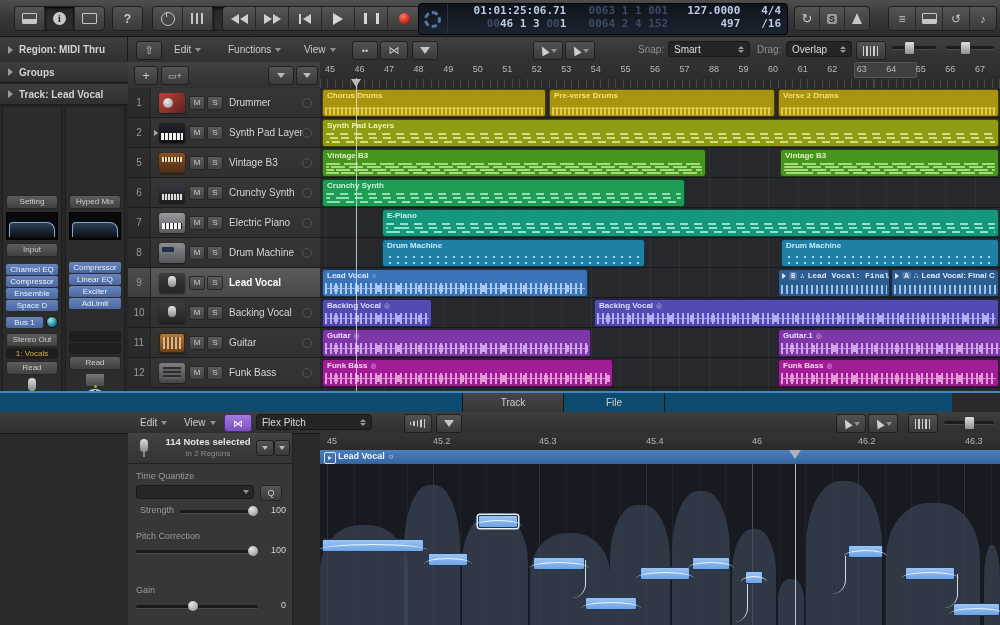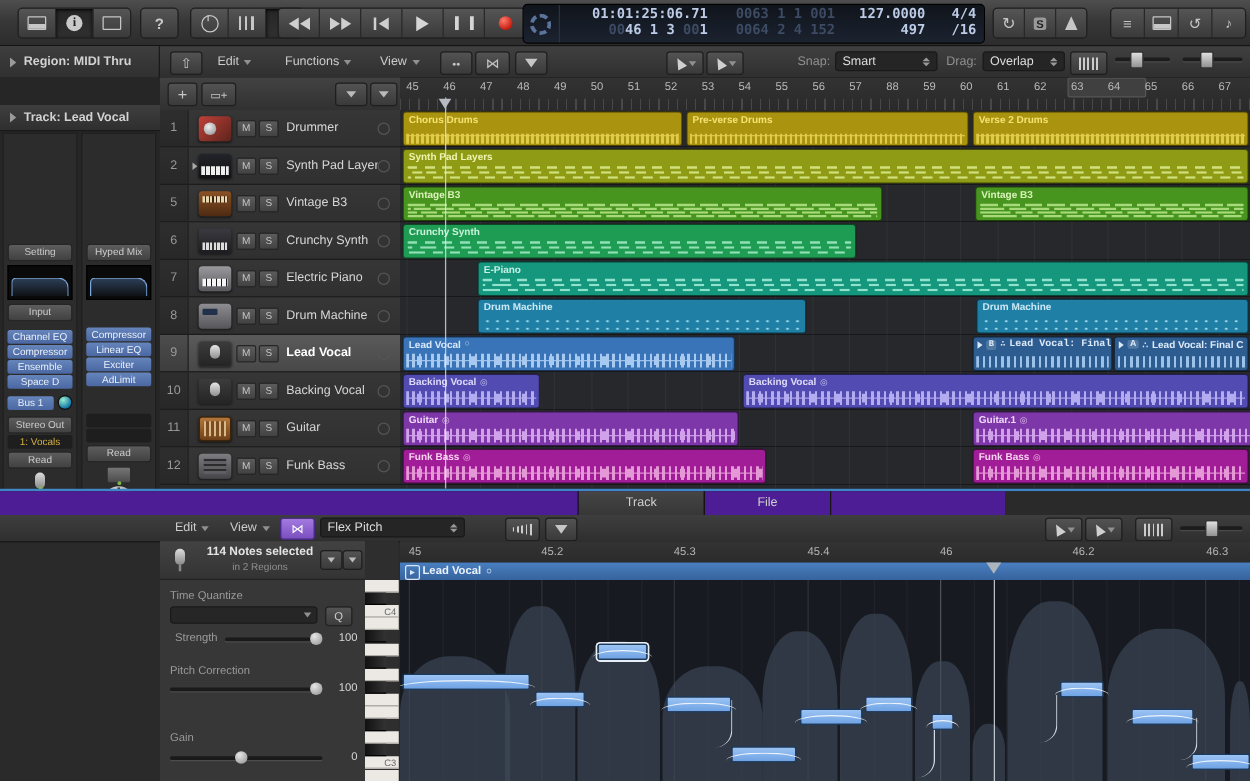--- a/index.html
+++ b/index.html
@@ -138,21 +138,21 @@
 .rstrip{position:absolute;left:3px;right:3px;height:2px;border-radius:1px}
 .rdots{position:absolute;left:3px;right:3px;top:14px;height:11px}
 .takehdr{position:absolute;left:3px;top:1px;display:flex;align-items:center;gap:3px;font-size:8px;font-weight:bold;white-space:nowrap}
 .tkp{width:0;height:0;border-left:4px solid #dce8f8;border-top:3px solid transparent;border-bottom:3px solid transparent}
 .tkl{background:rgba(255,255,255,.18);border-radius:2px;padding:0 2px;font-size:7px}
 #playhead1{position:absolute;top:16px;width:1px;height:313px;background:rgba(230,235,240,.75)}
 .phtri{position:absolute;width:0;height:0;border-left:5px solid transparent;border-right:5px solid transparent;border-top:8px solid #b8bcc2}
 
 #divider{left:0;top:391px;width:1000px;height:2px;background:#3f86c8}
 #editor{left:0;top:393px;width:1000px;height:232px;background:#2a2a2a}
-#tabbar{position:absolute;left:0;top:0;width:804px;height:19px;background:#4c1d95;border-bottom:1px solid #151515}
+#tabbar{position:absolute;left:0;top:0;width:952px;height:19px;background:#0c4a6e;border-bottom:1px solid #151515}
 .tab{position:absolute;top:0;height:19px;width:100px;color:#cfcfcf;font-size:10px;text-align:center;line-height:19px;border-left:1px solid #151515;border-right:1px solid #151515}
 .tab.on{background:linear-gradient(#454545,#373737)}
 #etoolbar{position:absolute;left:0;top:19px;width:1000px;height:21px;background:linear-gradient(#3e3e3e,#2f2f2f);border-bottom:1px solid #161616}
 .flexbtn{position:absolute;top:2px;width:26px;height:16px;border-radius:3px;background:linear-gradient(#a47ae0,#7a4fc0);border:1px solid #4a2a88;color:#fff;font-size:10px;display:flex;align-items:center;justify-content:center}
 #epanel{position:absolute;left:128px;top:40px;width:164px;height:192px;background:#373737;border-right:1px solid #202020}
 #ephead{position:absolute;left:0;top:0;width:164px;height:30px;background:linear-gradient(#424242,#343434);border-bottom:1px solid #222}
 .eptitle{position:absolute;left:30px;top:3px;width:100px;text-align:center;color:#e4e4e4;font-size:9.5px;font-weight:bold;white-space:nowrap}
 .epsub{position:absolute;left:30px;top:16px;width:100px;text-align:center;color:#8f8f8f;font-size:8px}
 .eplabel{position:absolute;color:#9a9a9a;font-size:9px}
 .epdd{position:absolute;height:14px;background:#262626;border:1px solid #1a1a1a;border-radius:3px;display:flex;align-items:center;justify-content:flex-end;padding-right:4px;box-sizing:border-box}
@@ -351,20 +351,24 @@
       </div>
     <div class="slider" style="left:892px;width:44px">
         <span class="thumb" style="left:12px"></span>
       </div>
     <div class="slider" style="left:946px;width:48px">
         <span class="thumb" style="left:14px"></span>
       </div>
   </div>
 
   <div id="sidebar" class="abs">
+    <div class="hdrrow" style="top:0">
+      <span class="tri"></span>
+      <span>Groups</span>
+    </div>
     <div class="hdrrow" style="top:22px">
       <span class="tri"></span>
       <span>Track:  Lead Vocal</span>
     </div>
     <div class="strip" id="strip1">
         <div style="height: 88px;"></div>
         <div class="sbtn">Setting</div>
         <div style="height: 3px;"></div>
         <div class="eq">
           <div class="eqc"></div>
@@ -857,43 +861,20 @@
           <span class="eknob" style="left:112px"></span>
         </div>
       <div class="epval" style="left:136px;top:112px">100</div>
       <div class="eplabel" style="left:8px;top:152px">Gain</div>
       <div class="eslider" style="left:8px;top:172px;width:122px">
           <span class="eknob" style="left:52px"></span>
         </div>
       <div class="epval" style="left:136px;top:167px">0</div>
     </div>
 
-    <div id="piano">
-        <div class="wkey" style="top: 31px; height: 10.1px;"></div>
-        <div class="wkey" style="top: 51.2px; height: 10.1px;">
-          <div class="klabel" style="top: 1px; right: 2px; position: absolute;">C4</div>
-        </div>
-        <div class="wkey" style="top: 61.3px; height: 10.1px;"></div>
-        <div class="wkey" style="top: 81.5px; height: 10.1px;"></div>
-        <div class="wkey" style="top: 101.7px; height: 10.1px;"></div>
-        <div class="wkey" style="top: 121.9px; height: 10.1px;"></div>
-        <div class="wkey" style="top: 132px; height: 10.1px;"></div>
-        <div class="wkey" style="top: 152.2px; height: 10.1px;"></div>
-        <div class="wkey" style="top: 172.4px; height: 10.1px;">
-          <div class="klabel" style="top: 1px; right: 2px; position: absolute;">C3</div>
-        </div>
-        <div class="wkey" style="top: 182.5px; height: 10.1px;"></div>
-        <div style="position: absolute; left: 0px; top: 0px; width: 27px; height: 31px; background: rgb(46, 46, 46);"></div>
-        <div class="bkey" style="top: 41.1px; height: 10.1px;"></div>
-        <div class="bkey" style="top: 71.4px; height: 10.1px;"></div>
-        <div class="bkey" style="top: 91.6px; height: 10.1px;"></div>
-        <div class="bkey" style="top: 111.8px; height: 10.1px;"></div>
-        <div class="bkey" style="top: 142.1px; height: 10.1px;"></div>
-        <div class="bkey" style="top: 162.3px; height: 10.1px;"></div>
-      </div>
     <div id="eruler">
         <div class="ebar" style="left: 7px;">45</div>
         <div class="ebar" style="left: 113px;">45.2</div>
         <div class="ebar" style="left: 219px;">45.3</div>
         <div class="ebar" style="left: 326px;">45.4</div>
         <div class="ebar" style="left: 432px;">46</div>
         <div class="ebar" style="left: 538px;">46.2</div>
         <div class="ebar" style="left: 645px;">46.3</div>
       </div>
     <div id="eregbar">

